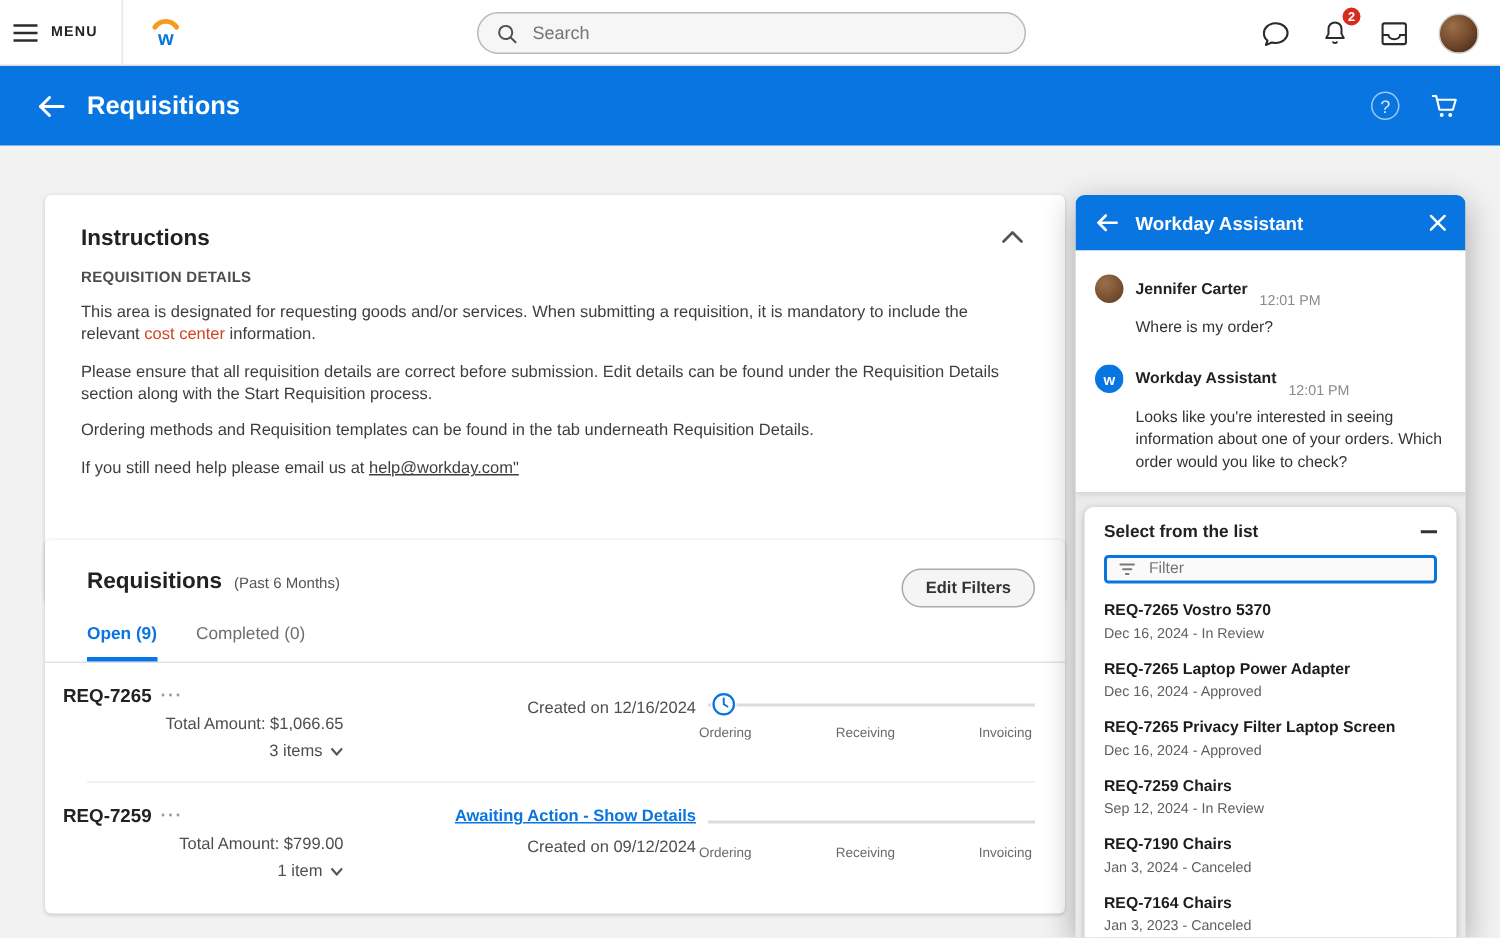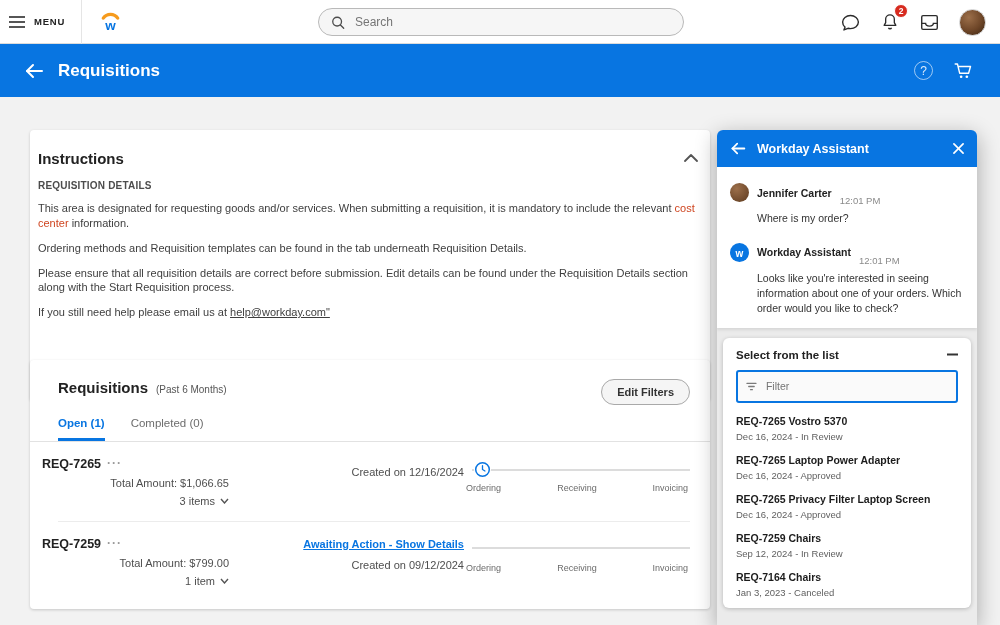--- a/index.html
+++ b/index.html
@@ -37,21 +37,21 @@
   .blue-right { margin-left:auto; display:flex; align-items:center; gap:20px; margin-right:26px; }
   .help-circle { width:19px; height:19px; border:1.5px solid rgba(255,255,255,.6);
                  color:rgba(255,255,255,.85); border-radius:50%; font-size:12px; line-height:1;
                  display:flex; align-items:center; justify-content:center; cursor:pointer; }
 
   
   .content { position:absolute; top:97px; bottom:0; left:0; right:0; background:#f2f2f2; }
   .card { position:absolute; background:#fff; border-radius:4px; box-shadow:0 1px 3px rgba(0,0,0,.18); }
 
   
-  .instructions-card { left:30px; top:33px; width:680px; height:271px; padding:20px 8px; }
+  .instructions-card { left:30px; top:33px; width:680px; height:271px; padding:20px 24px; }
   .instr-head { display:flex; justify-content:space-between; align-items:flex-start; }
   .sec-title { font-size:15px; font-weight:bold; color:#222; margin:0; }
   .collapse-btn { cursor:pointer; padding:4px; display:flex; }
   .req-details-h { font-size:10px; font-weight:bold; color:#4c4c4c; margin:13px 0 0; letter-spacing:.2px; }
   .instr-p { font-size:11px; color:#3e3e3e; line-height:1.35; margin:10px 0 0; }
   .cost-center { color:#cf4520; }
   .email-link { color:#3e3e3e; text-decoration:underline; cursor:pointer; }
 
   
   .reqs-card { left:30px; top:263px; width:680px; height:249px; overflow:hidden; }
@@ -99,21 +99,21 @@
   .msg-avatar { width:19px; height:19px; border-radius:50%; flex:none; }
   .msg-avatar.photo { background:radial-gradient(circle at 35% 30%, #9c6f4a, #5d3a1f); }
   .msg-name { font-size:10.5px; font-weight:bold; color:#222; }
   .msg-time { font-size:9.5px; color:#8a8a8a;margin-top:16px; }
   .msg-text { font-size:10.5px; color:#333; line-height:1.42; margin:5px 0 0 27px; }
 
   .select-card { margin:10px 6px 0; background:#fff; border-radius:6px; box-shadow:0 1px 4px rgba(0,0,0,.22);
                  padding:11px 13px 10px; }
   .select-head { display:flex; justify-content:space-between; align-items:center; }
   .select-title { font-size:11.5px; font-weight:bold; color:#222; }
-  .filter-box { margin-top:9px; border:2px solid #0875e1; border-radius:3px; height:33px; display:flex;
+  .filter-box { margin-top:9px; border:2px solid #0875e1; border-radius:3px; height:19px; display:flex;
                 align-items:center; gap:7px; padding:0 8px; background:#fafafa; }
   .filter-box input { border:none; outline:none; background:transparent; font-size:10.5px; color:#555;
                       width:100%; font-family:inherit; }
   .option { margin-top:12px; cursor:pointer; }
   .opt-name { font-size:10.5px; font-weight:bold; color:#1c1c1c; line-height:1.25; }
   .opt-meta { font-size:9.5px; color:#5f5f5f; margin-top:3px; }
 </style>
 </head>
 <body>
 
@@ -195,36 +195,36 @@
     <div class="instr-head">
       <h2 class="sec-title">Instructions</h2>
       <div class="collapse-btn">
         <svg width="14" height="8" viewBox="0 0 14 8" fill="none" stroke="#555" stroke-width="1.8" stroke-linecap="round" stroke-linejoin="round">
             <polyline points="1 7, 7 1, 13 7"></polyline>
           </svg>
       </div>
     </div>
     <div class="req-details-h">REQUISITION DETAILS</div>
     <p class="instr-p"><span>This area is designated for requesting goods and/or services. When submitting a requisition, it is mandatory to include the relevant </span><span class="cost-center">cost center</span><span> information.</span></p>
+    <p class="instr-p">Please ensure that all requisition details are correct before submission. Edit details can be found under the Requisition Details section along with the Start Requisition process.</p>
     <p class="instr-p">Ordering methods and Requisition templates can be found in the tab underneath Requisition Details.</p>
-    <p class="instr-p">Please ensure that all requisition details are correct before submission. Edit details can be found under the Requisition Details section along with the Start Requisition process.</p>
     <p class="instr-p"><span>If you still need help please email us at </span><span class="email-link">help@workday.com"</span></p>
   </div>
 
   <div class="card reqs-card">
     <div class="reqs-head">
       <div class="reqs-title-wrap">
         <h2 class="sec-title">Requisitions</h2>
         <span class="reqs-subtitle">(Past 6 Months)</span>
       </div>
       <button class="edit-filters">Edit Filters</button>
     </div>
 
     <div class="tabs">
-      <div class="tab active">Open (1)</div>
+      <div class="tab active">Open (9)</div>
       <div class="tab">Completed (0)</div>
     </div>
 
     <div class="req-row">
       <div>
         <div class="req-id-line">
           <span class="req-id">REQ-7265</span>
           <span class="more-dots">···</span>
         </div>
         <div class="req-sub">Total Amount: $1,066.65</div>
@@ -350,20 +350,24 @@
       </div>
       <div class="option">
         <div class="opt-name">REQ-7265 Privacy Filter Laptop Screen</div>
         <div class="opt-meta">Dec 16, 2024 - Approved</div>
       </div>
       <div class="option">
         <div class="opt-name">REQ-7259 Chairs</div>
         <div class="opt-meta">Sep 12, 2024 - In Review</div>
       </div>
       <div class="option">
+        <div class="opt-name">REQ-7190 Chairs</div>
+        <div class="opt-meta">Jan 3, 2024 - Canceled</div>
+      </div>
+      <div class="option">
         <div class="opt-name">REQ-7164 Chairs</div>
         <div class="opt-meta">Jan 3, 2023 - Canceled</div>
       </div>
     </div>
 
   </div>
 
 </div>
 
 </body></html>

